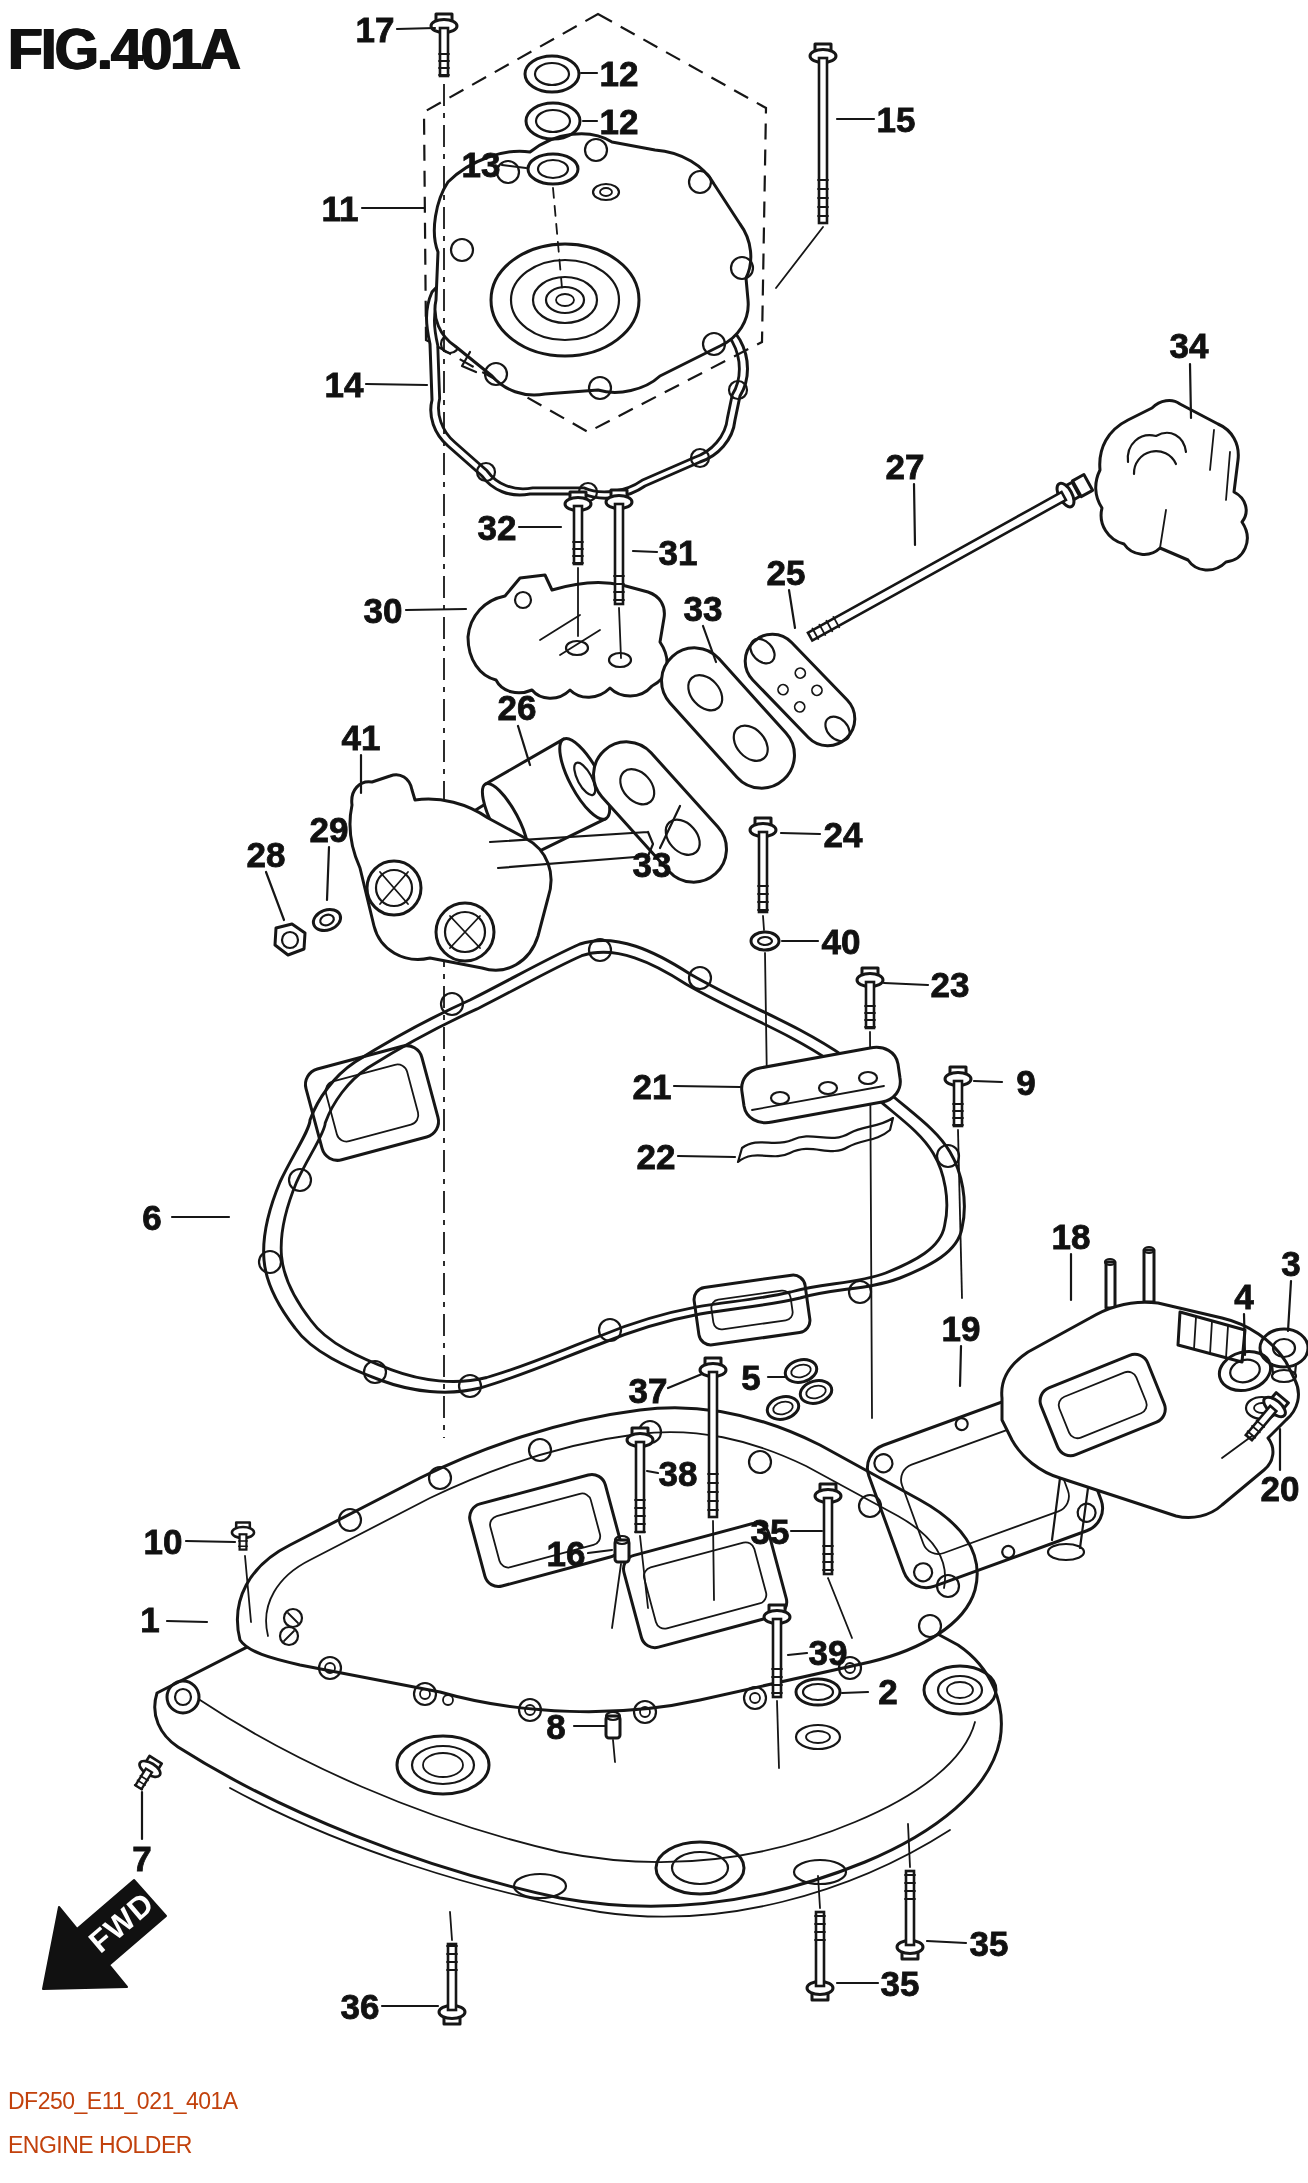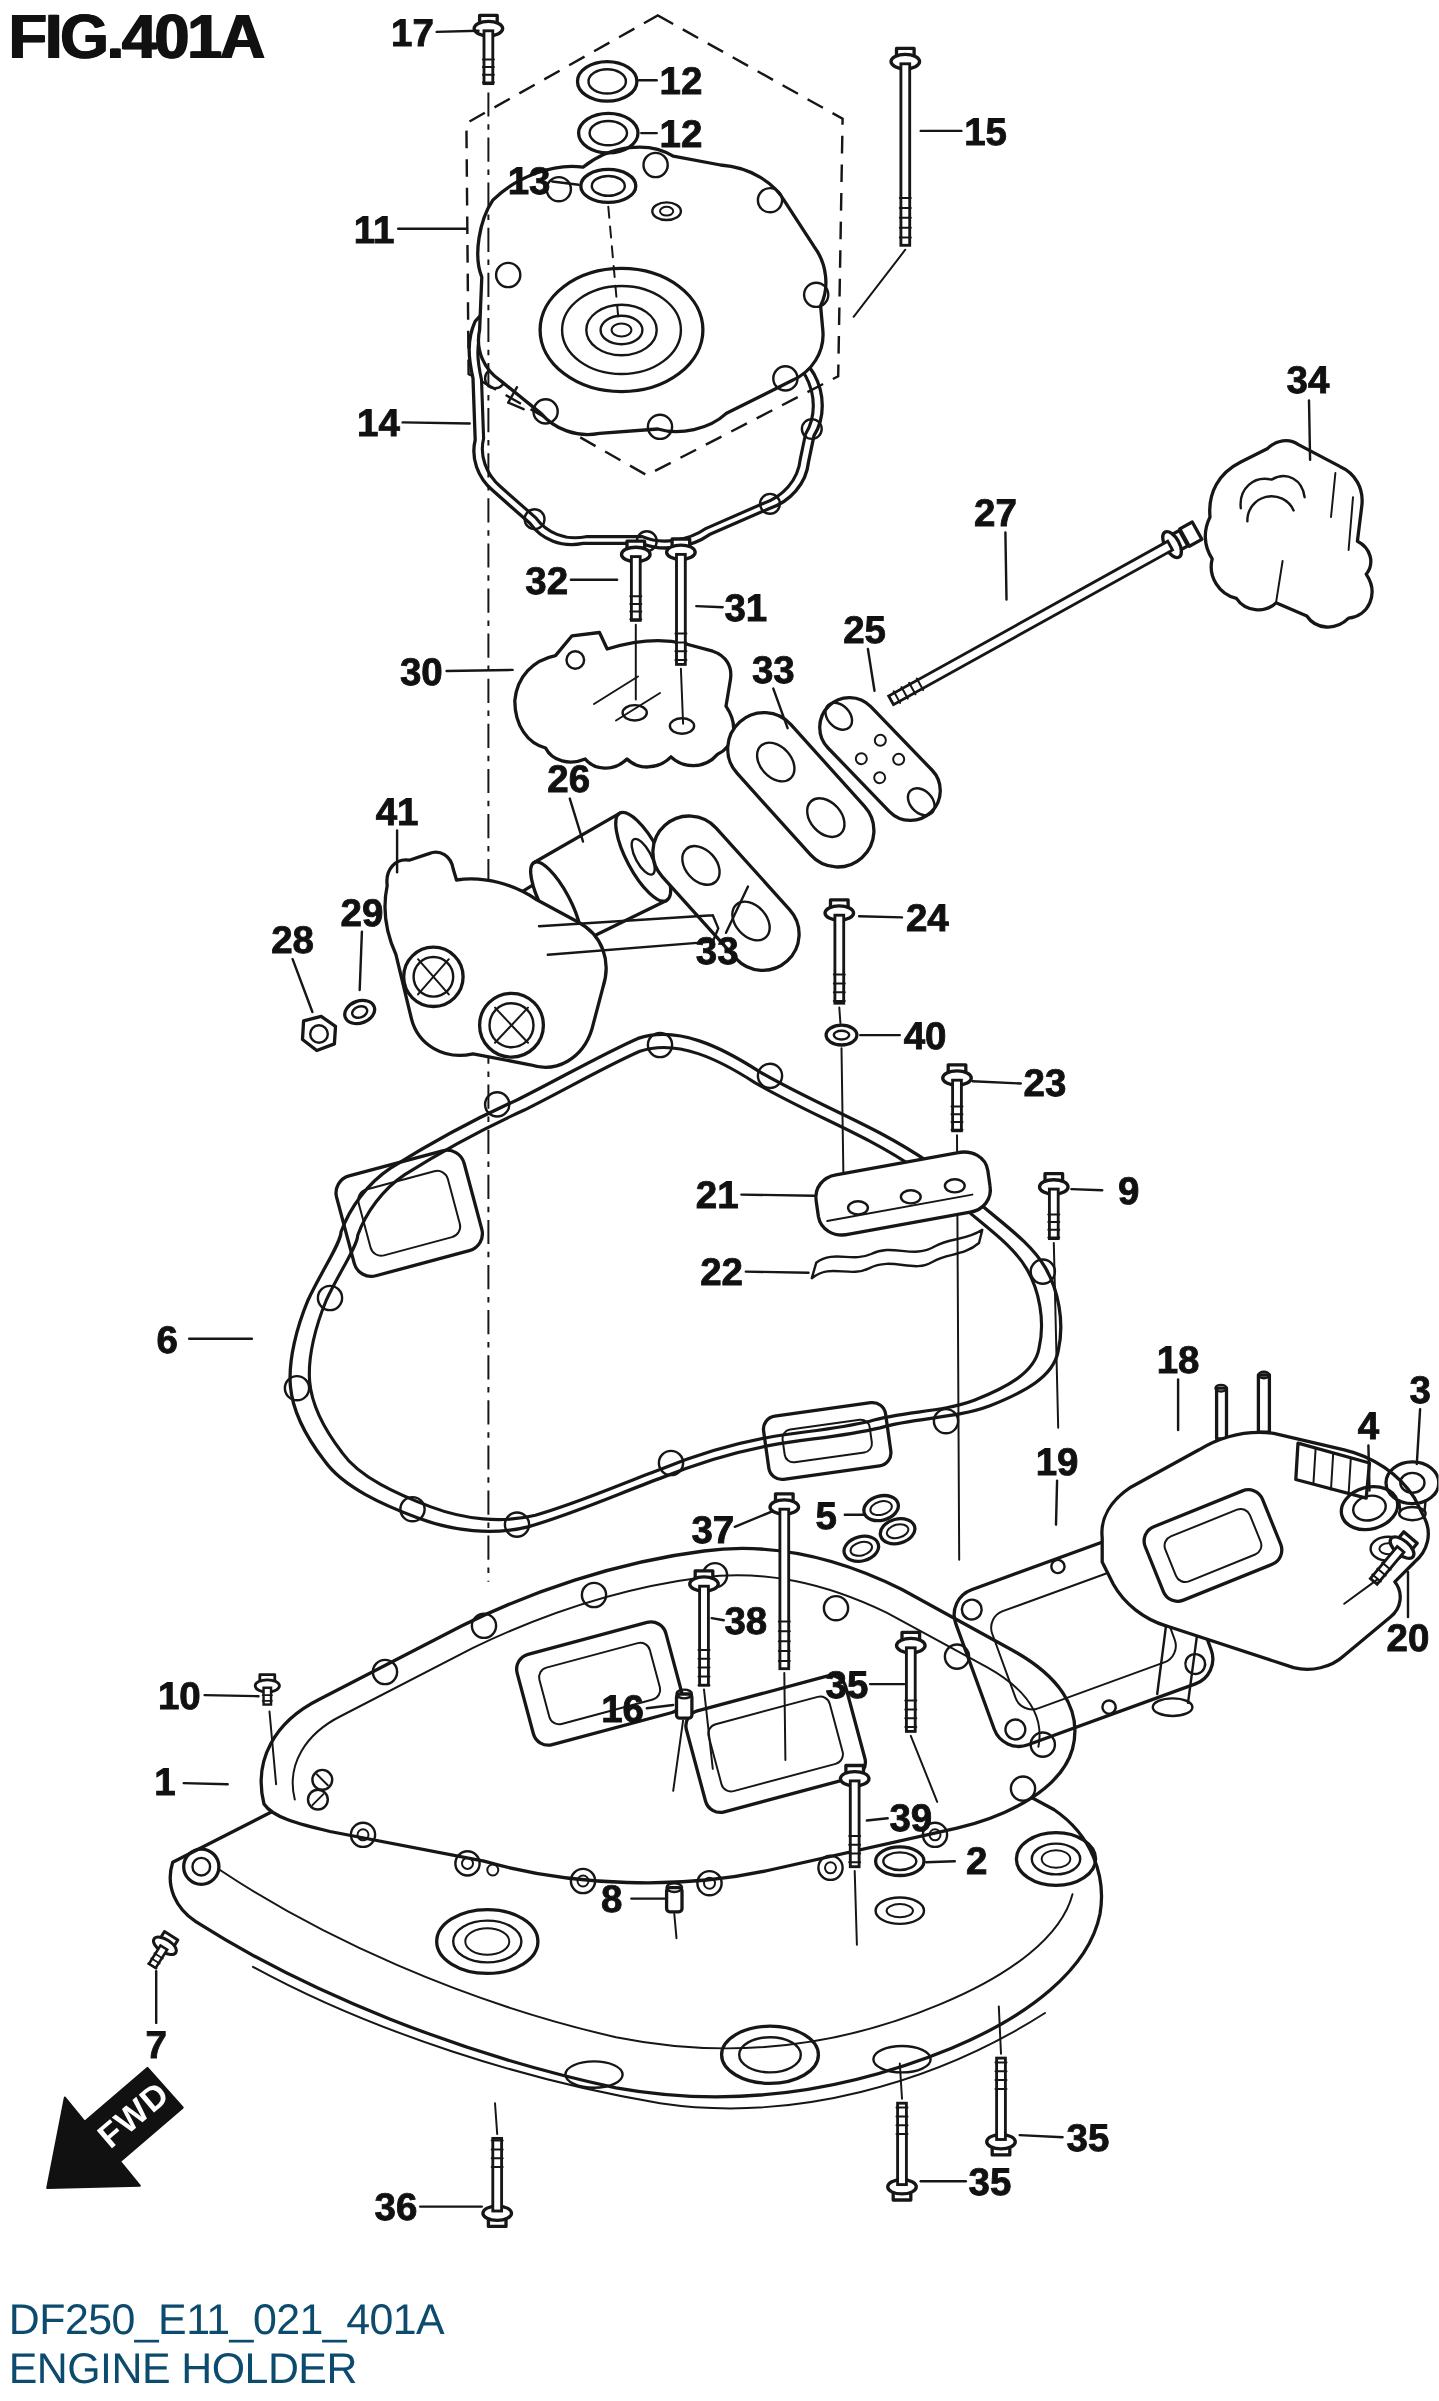--- a/index.html
+++ b/index.html
@@ -1,20 +1,20 @@
 <!DOCTYPE html>
 <html><head>
 <meta charset="utf-8">
 <style>
   html,body{margin:0;padding:0;background:#fff;}
   .page{position:relative;width:1308px;height:2183px;background:#fff;overflow:hidden;
         font-family:"Liberation Sans",sans-serif;color:#111;}
-  .fig-title{position:absolute;left:8px;top:1px;font-size:57px;font-weight:700;letter-spacing:-2px;
+  .fig-title{position:absolute;left:8px;top:16px;font-size:57px;font-weight:700;letter-spacing:-2px;
         text-shadow:0.9px 0 0 #111,-0.9px 0 0 #111;white-space:nowrap;}
-  .footer{position:absolute;left:8px;font-size:39px;font-weight:400;letter-spacing:-0.5px;color:#0c4a6e;white-space:nowrap;}
+  .footer{position:absolute;left:8px;font-size:23px;font-weight:400;letter-spacing:-0.5px;color:#c2410c;white-space:nowrap;}
   .footer.code{top:2088px;}
   .footer.name{top:2132px;}
   svg{position:absolute;left:0;top:0;}
   .line{fill:none;stroke:#161616;stroke-width:3;stroke-linecap:round;stroke-linejoin:round;}
   .solid{fill:#ffffff;stroke:#161616;stroke-width:3;stroke-linecap:round;stroke-linejoin:round;}
   .med{fill:none;stroke:#161616;stroke-width:2.2;stroke-linecap:round;stroke-linejoin:round;}
   .thin{fill:none;stroke:#161616;stroke-width:1.8;stroke-linecap:round;}
   .dash{fill:none;stroke:#161616;stroke-width:2.2;stroke-dasharray:16 10;}
   .dashdot{fill:none;stroke:#161616;stroke-width:1.8;stroke-dasharray:22 7 5 7;}
   .shank{fill:#fff;stroke:#161616;stroke-width:2.6;}

